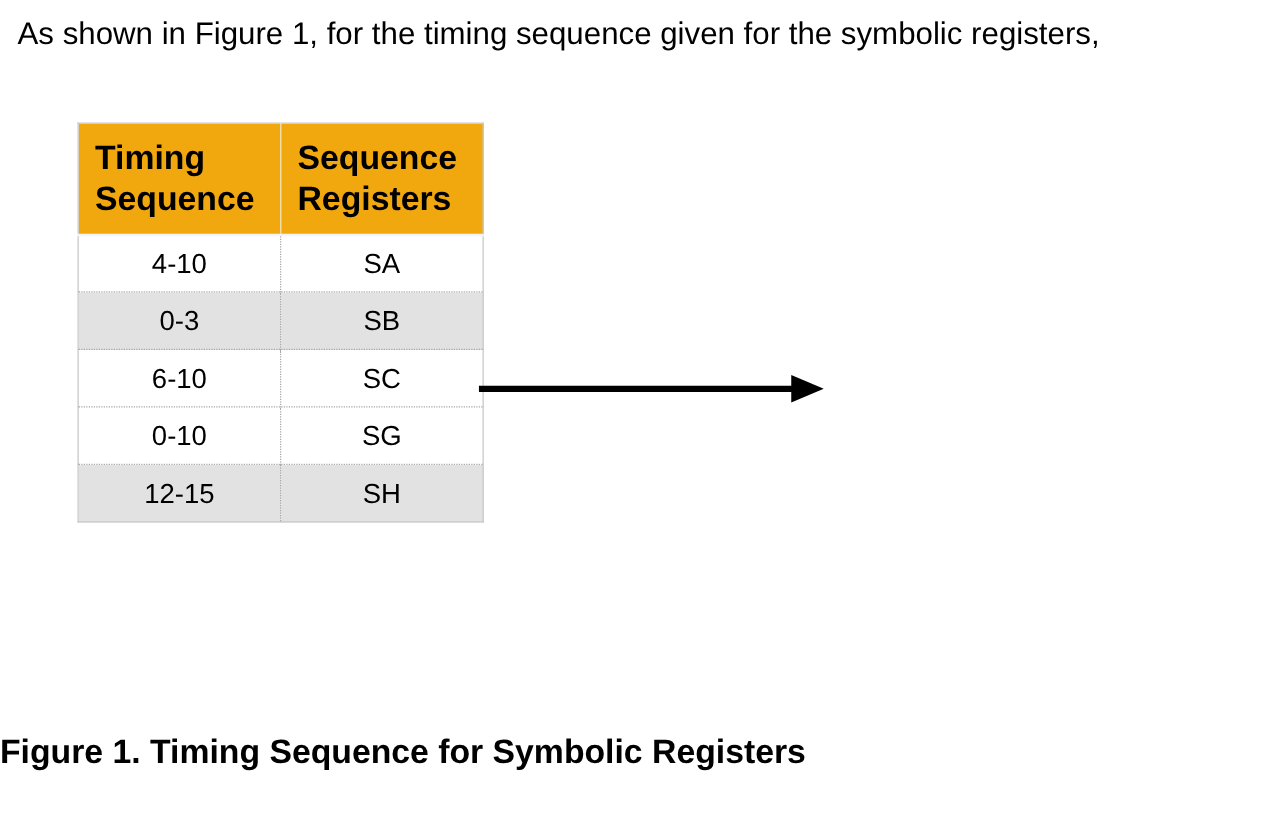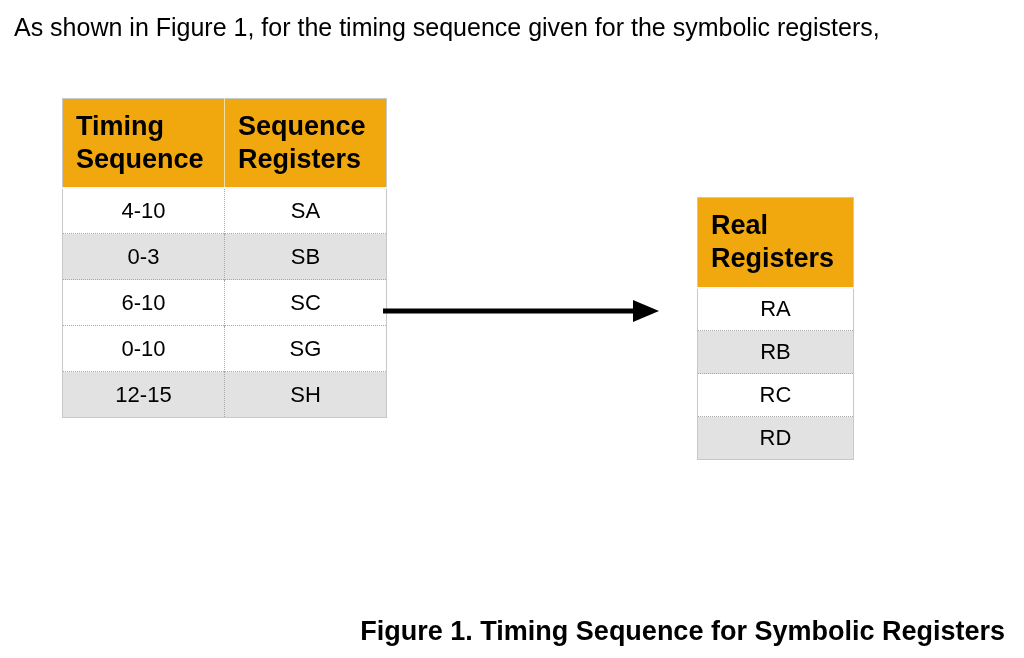--- a/index.html
+++ b/index.html
@@ -68,24 +68,24 @@
     position: absolute;
     left: 383px;
     top: 297px;
     width: 276px;
     height: 28px;
   }
 
   .caption {
     position: absolute;
     left: 0;
-    top: 616px;
+    top: 586px;
     width: 1005px;
     margin: 0;
-    text-align: right;
+    text-align: left;
     font-size: 27px;
     font-weight: bold;
     color: #000000;
   }
 </style>
 </head>
 <body>
 
 <div class="canvas">
 
@@ -120,37 +120,16 @@
         <td>SH</td>
       </tr>
     </tbody>
   </table>
 
   <svg class="arrow" viewBox="0 0 276 28" aria-hidden="true">
     <line x1="0" y1="14" x2="254" y2="14" stroke="#000000" stroke-width="5"></line>
     <polygon points="250,3 276,14 250,25" fill="#000000"></polygon>
   </svg>
 
-  <table class="reg-table real-table">
-    <thead>
-      <tr>
-        <th>Real Registers</th>
-      </tr>
-    </thead>
-    <tbody>
-      <tr>
-        <td>RA</td>
-      </tr>
-      <tr class="alt">
-        <td>RB</td>
-      </tr>
-      <tr>
-        <td>RC</td>
-      </tr>
-      <tr class="alt">
-        <td>RD</td>
-      </tr>
-    </tbody>
-  </table>
 
   <p class="caption">Figure 1. Timing Sequence for Symbolic Registers</p>
 
 </div>
 
 </body></html>

